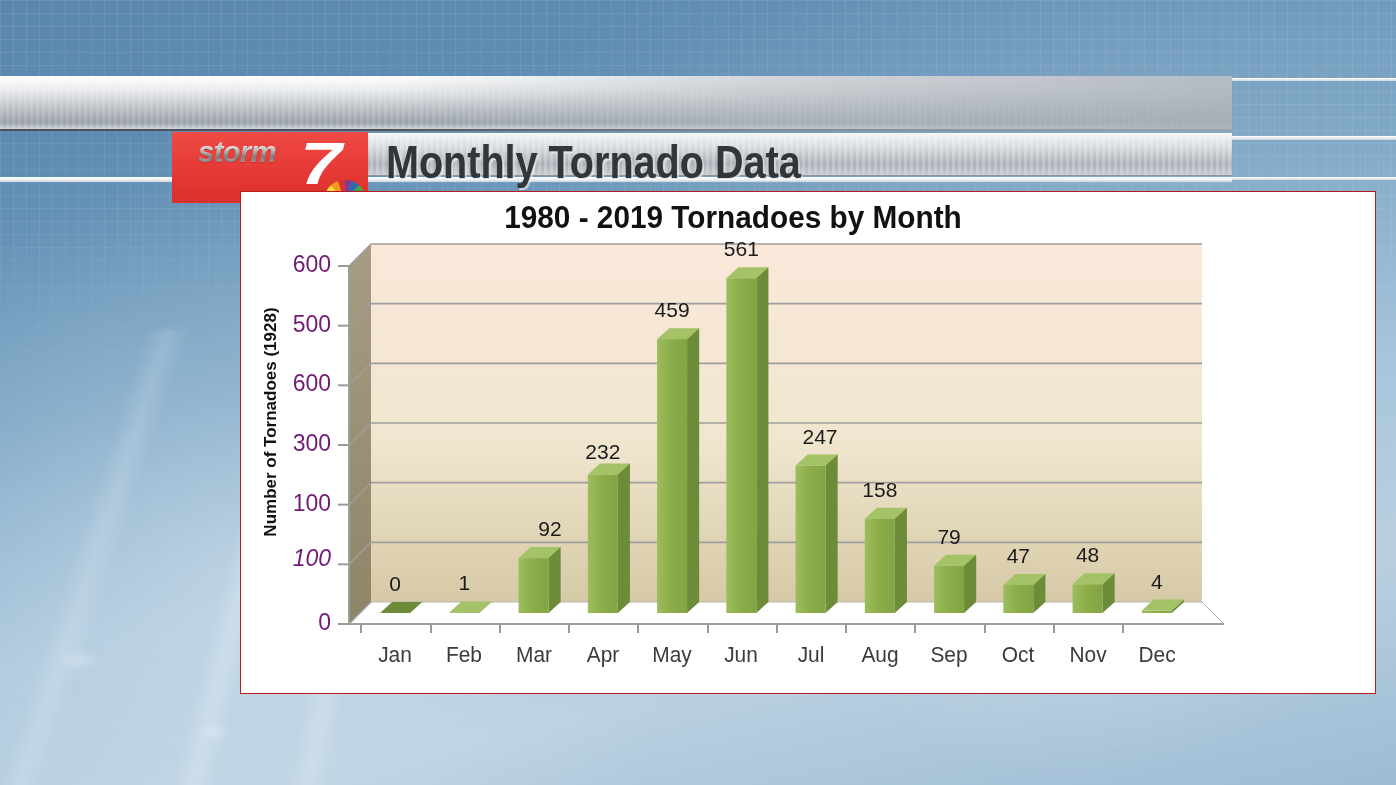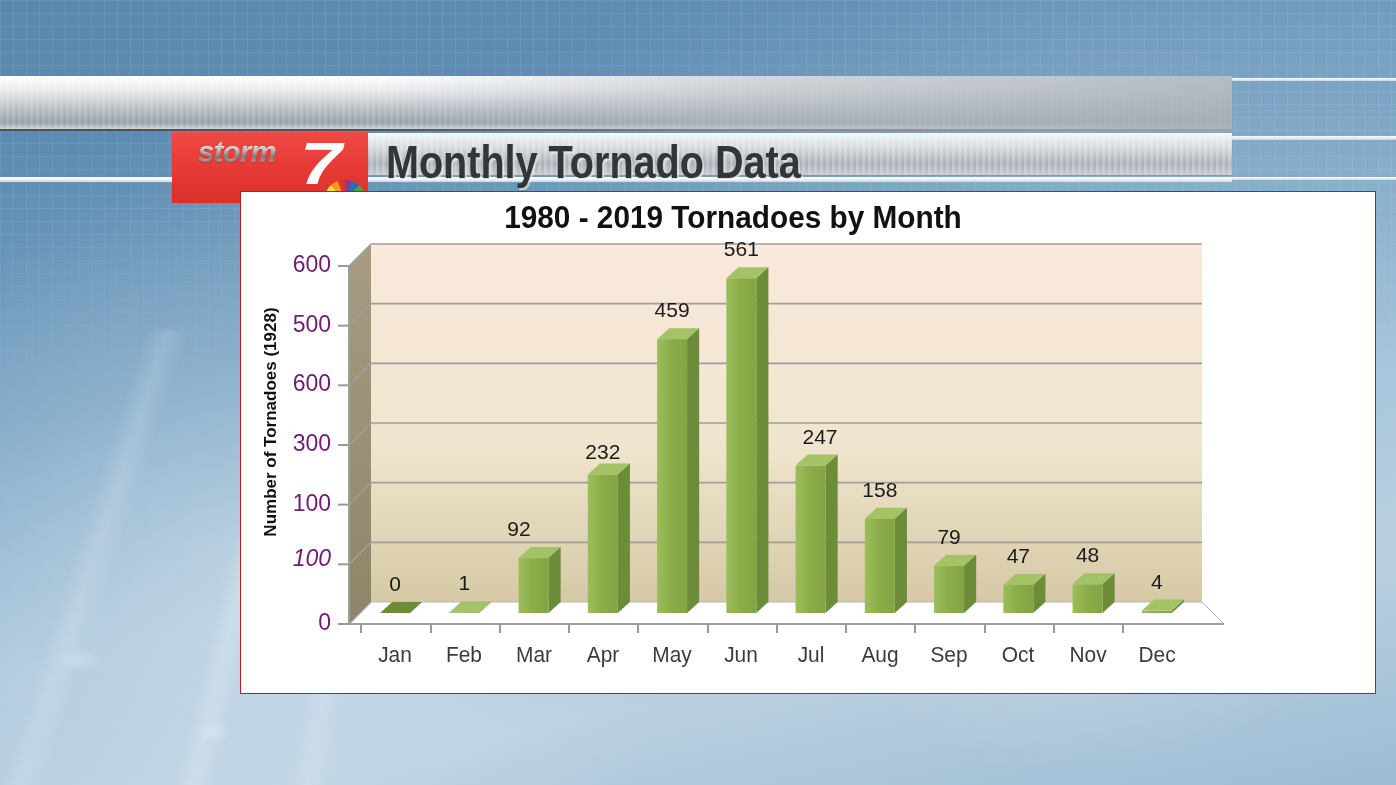--- a/index.html
+++ b/index.html
@@ -327,21 +327,21 @@
         <div class="xtick-label" style="left: 732.315px; top: 450px; width: 90px;">Oct</div>
         <div class="xtick-mark" style="left: 742.69px; top: 432px;"></div>
         <div class="xtick-label" style="left: 801.565px; top: 450px; width: 90px;">Nov</div>
         <div class="xtick-mark" style="left: 811.94px; top: 432px;"></div>
         <div class="xtick-label" style="left: 870.815px; top: 450px; width: 90px;">Dec</div>
         <div class="xtick-mark" style="left: 881.19px; top: 432px;"></div>
       </div>
     <div id="bar-labels">
         <div class="bar-label" style="left: 112.065px; top: 380px; width: 84px;">0</div>
         <div class="bar-label" style="left: 181.315px; top: 379.403px; width: 84px;">1</div>
-        <div class="bar-label" style="left: 236px; top: 325.107px; width: 84px;">92</div>
+        <div class="bar-label" style="left: 267px; top: 325.107px; width: 84px;">92</div>
         <div class="bar-label" style="left: 319.815px; top: 224px; width: 84px; margin-top: 24px;">232</div>
         <div class="bar-label" style="left: 389.065px; top: 106.13px; width: 84px;">459</div>
         <div class="bar-label" style="left: 458.315px; top: 45.27px; width: 84px;">561</div>
         <div class="bar-label" style="left: 537px; top: 232.623px; width: 84px;">247</div>
         <div class="bar-label" style="left: 596.815px; top: 285.727px; width: 84px;">158</div>
         <div class="bar-label" style="left: 666.065px; top: 332.863px; width: 84px;">79</div>
         <div class="bar-label" style="left: 735.315px; top: 351.957px; width: 84px;">47</div>
         <div class="bar-label" style="left: 804.565px; top: 351.36px; width: 84px;">48</div>
         <div class="bar-label" style="left: 873.815px; top: 377.613px; width: 84px;">4</div>
       </div>

